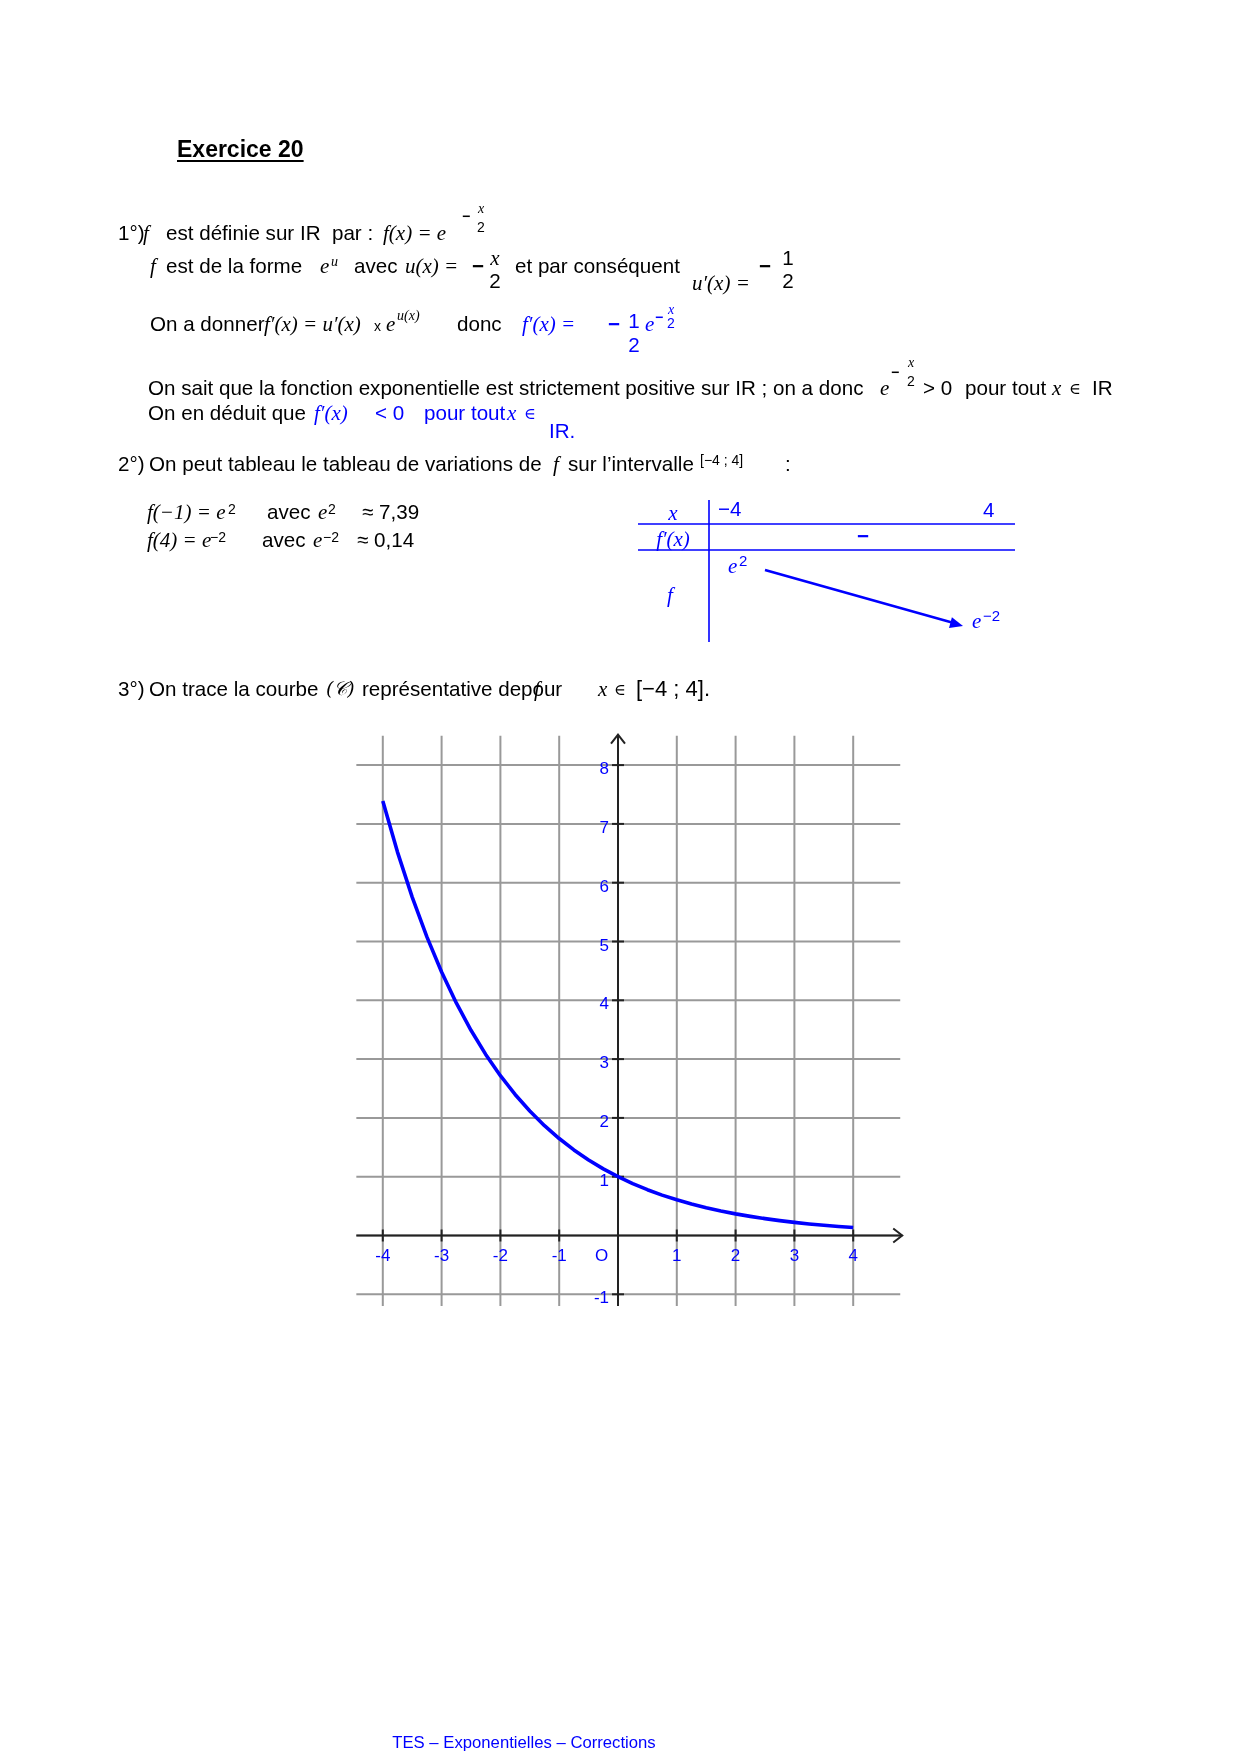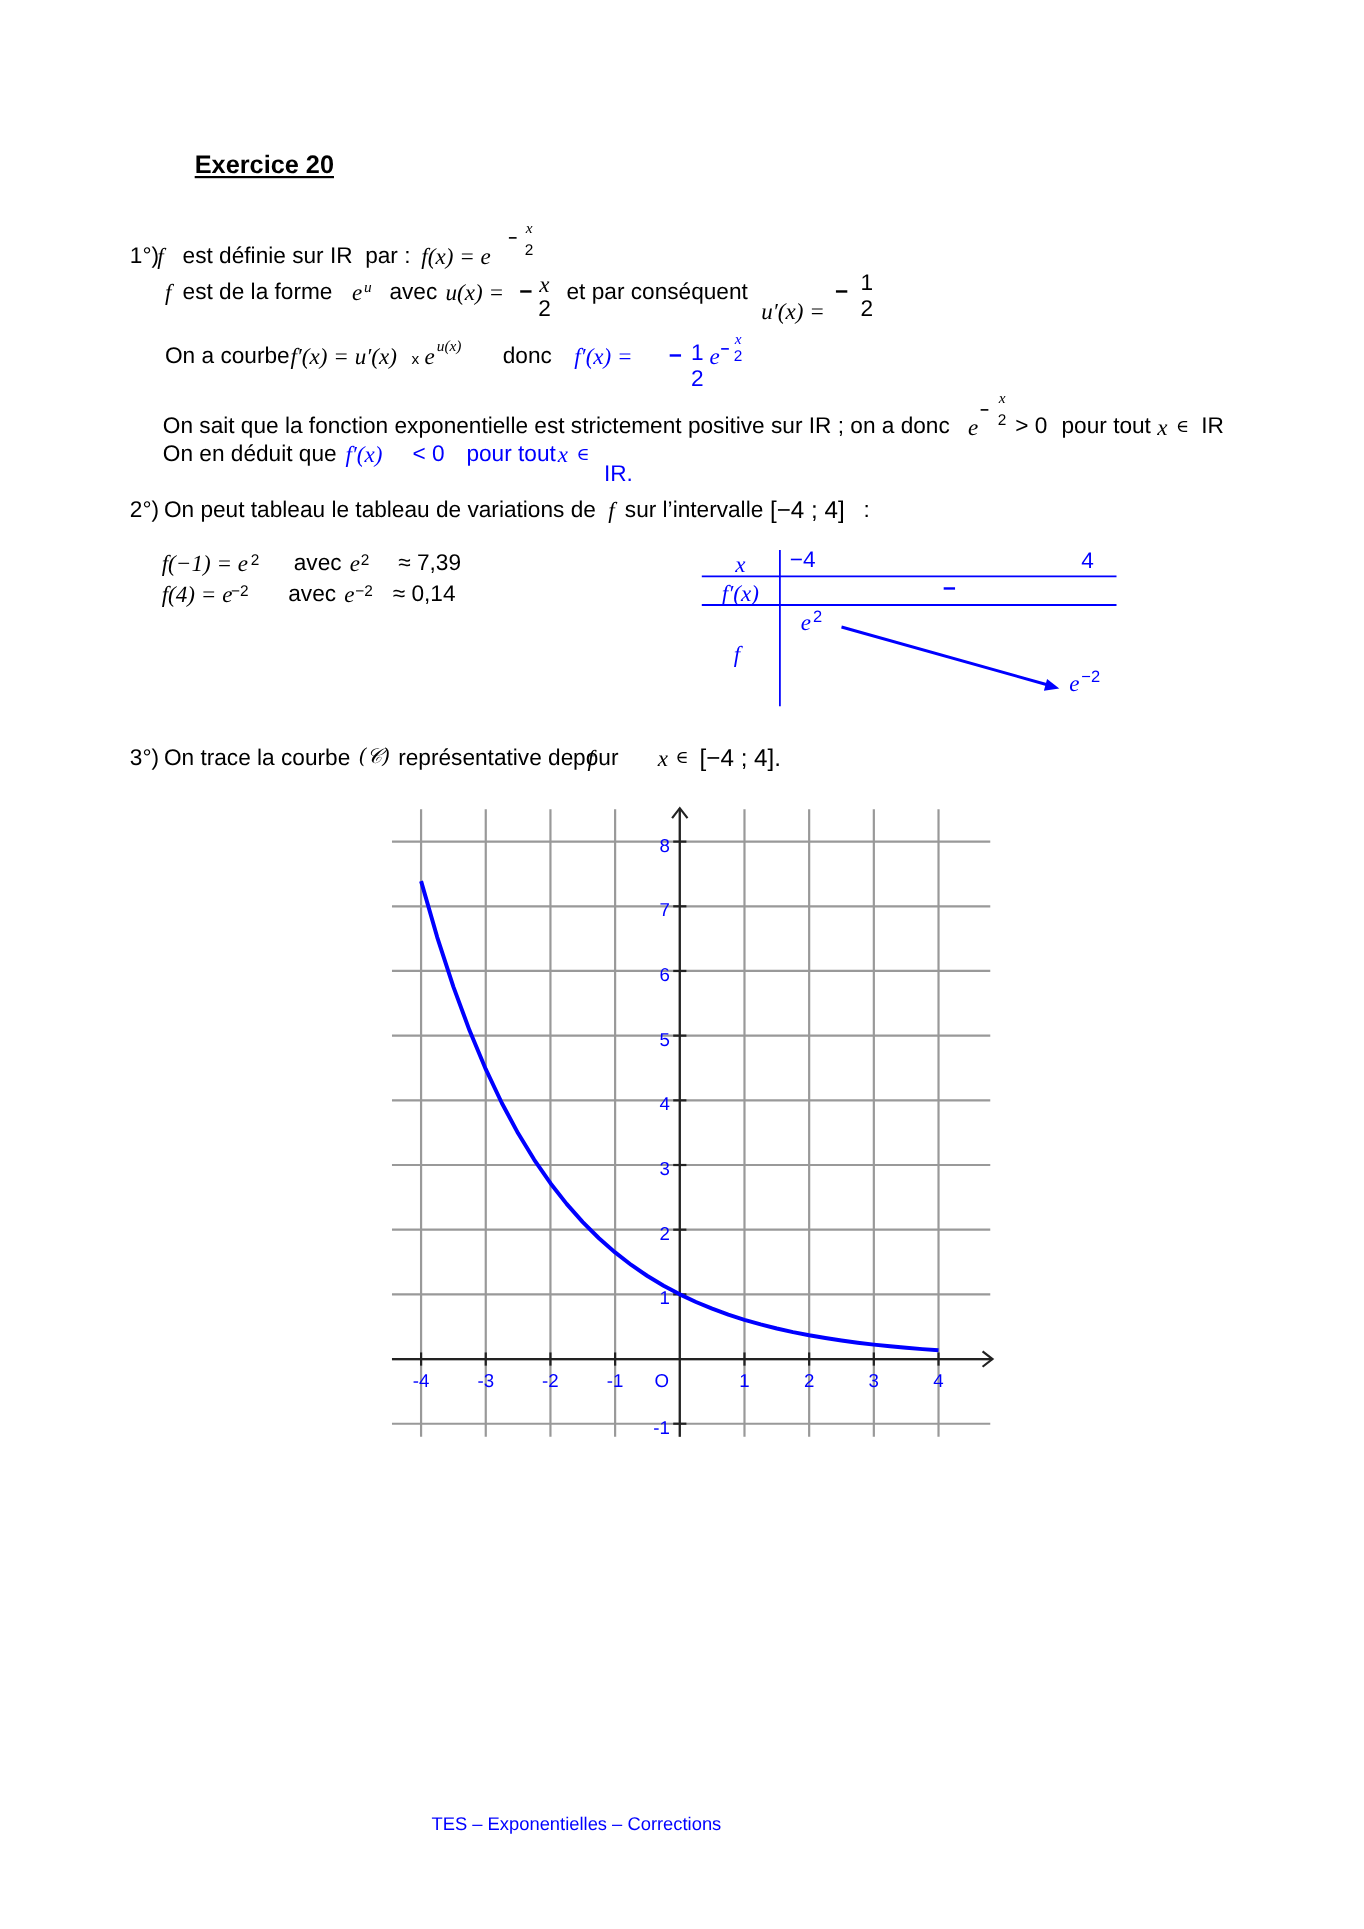--- a/index.html
+++ b/index.html
@@ -43,21 +43,21 @@
     <span class="a m" style="left:405px;top:255.5px">u(x) =</span>
     <span class="a s mb" style="left:472px;top:255.5px">−</span>
     <span class="a m c" style="left:485px;top:247.5px;width:20px">x</span>
     <span class="a s c" style="left:485px;top:270.5px;width:20px">2</span>
     <span class="a s" style="left:515px;top:255.5px">et par conséquent</span>
     <span class="a m" style="left:692px;top:273px">u′(x) =</span>
     <span class="a s mb" style="left:759px;top:255.5px">−</span>
     <span class="a s c" style="left:778px;top:247.5px;width:20px">1</span>
     <span class="a s c" style="left:778px;top:270.5px;width:20px">2</span>
 
-    <span class="a s" style="left:150px;top:313.5px">On a courbe</span>
+    <span class="a s" style="left:150px;top:313.5px">On a donner</span>
     <span class="a m" style="left:264px;top:313.5px">f′(x) = u′(x)</span>
     <span class="a ss" style="left:374px;top:319px">x</span>
     <span class="a m" style="left:386px;top:313.5px">e</span>
     <span class="a sm" style="left:397px;top:309px">u(x)</span>
     <span class="a s" style="left:457px;top:313.5px">donc</span>
     <span class="a m b" style="left:522px;top:313.5px">f′(x) =</span>
     <span class="a s b mb" style="left:608px;top:313.5px">−</span>
     <span class="a s b c" style="left:624px;top:310.5px;width:20px">1</span>
     <span class="a s b c" style="left:624px;top:334.5px;width:20px">2</span>
     <span class="a m b" style="left:645px;top:313.5px">e</span>
@@ -83,21 +83,21 @@
     <span class="a m b" style="left:507px;top:402.5px">x</span>
     <span class="a sym b" style="left:524px;top:406px">∈</span>
     <span class="a s b" style="left:549px;top:421px">IR.</span>
   </div>
 
   <div>
     <span class="a s" style="left:118px;top:453.5px">2°)</span>
     <span class="a s" style="left:149px;top:453.5px">On peut tableau le tableau de variations de</span>
     <span class="a m" style="left:553px;top:453.5px">f</span>
     <span class="a s" style="left:568px;top:453.5px">sur l’intervalle</span>
-    <span class="a s" style="left:700px;top:452.5px;font-size:22px">[−4 ; 4]</span>
+    <span class="a s" style="left:700px;top:452.5px;font-size:14px">[−4 ; 4]</span>
     <span class="a s" style="left:785px;top:453.5px">:</span>
 
     <span class="a m" style="left:147px;top:501.5px">f(−1) = e</span>
     <span class="a ss" style="left:228px;top:502px">2</span>
     <span class="a s" style="left:267px;top:501.5px">avec</span>
     <span class="a m" style="left:318px;top:501.5px">e</span>
     <span class="a ss" style="left:328px;top:502px">2</span>
     <span class="a s" style="left:362px;top:501.5px">≈ 7,39</span>
 
     <span class="a m" style="left:147px;top:529.5px">f(4) = e</span>
@@ -195,14 +195,14 @@
       <text x="609" y="1126.9" text-anchor="end" fill="#0000ff">2</text>
       <text x="609" y="1068.1" text-anchor="end" fill="#0000ff">3</text>
       <text x="609" y="1009.3" text-anchor="end" fill="#0000ff">4</text>
       <text x="609" y="950.5" text-anchor="end" fill="#0000ff">5</text>
       <text x="609" y="891.7" text-anchor="end" fill="#0000ff">6</text>
       <text x="609" y="832.9000000000001" text-anchor="end" fill="#0000ff">7</text>
       <text x="609" y="774.1" text-anchor="end" fill="#0000ff">8</text>
       <text x="601.536" y="1260.5" text-anchor="middle" fill="#0000ff">O</text>
     </svg>
 
-  <div class="a footer c" style="left:0;top:1651px;width:1048px">TES – Exponentielles – Corrections</div>
+  <div class="a footer c" style="left:0;top:1735px;width:1048px">TES – Exponentielles – Corrections</div>
 </div>
 
 </body></html>

